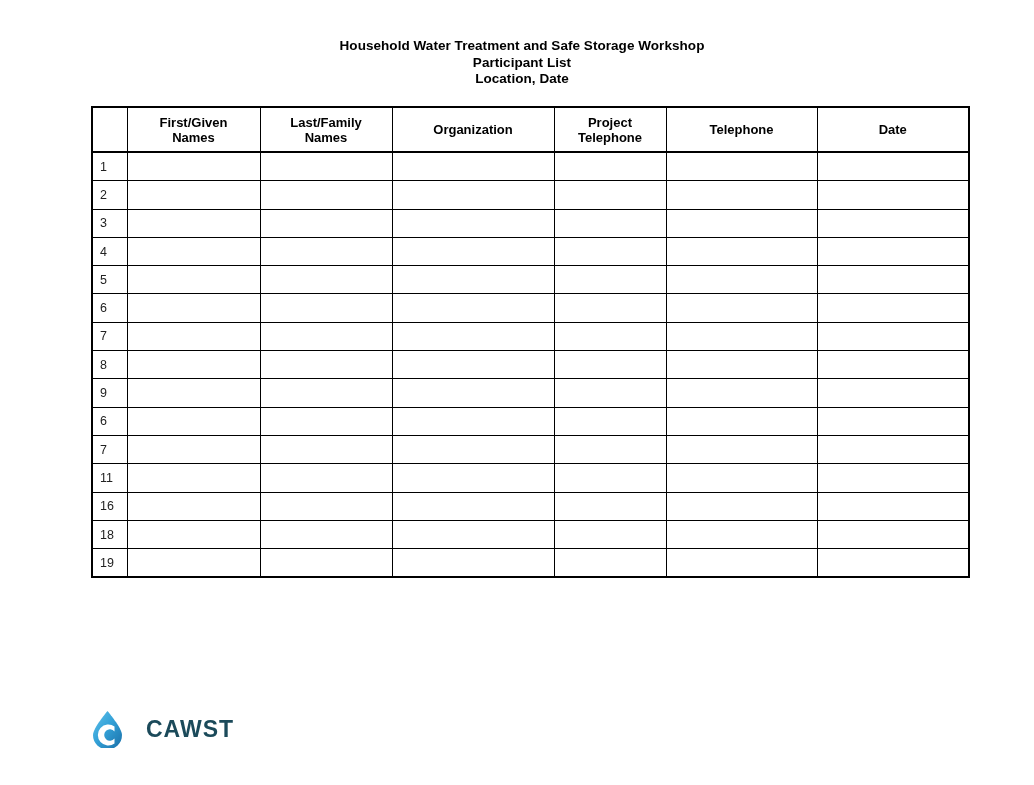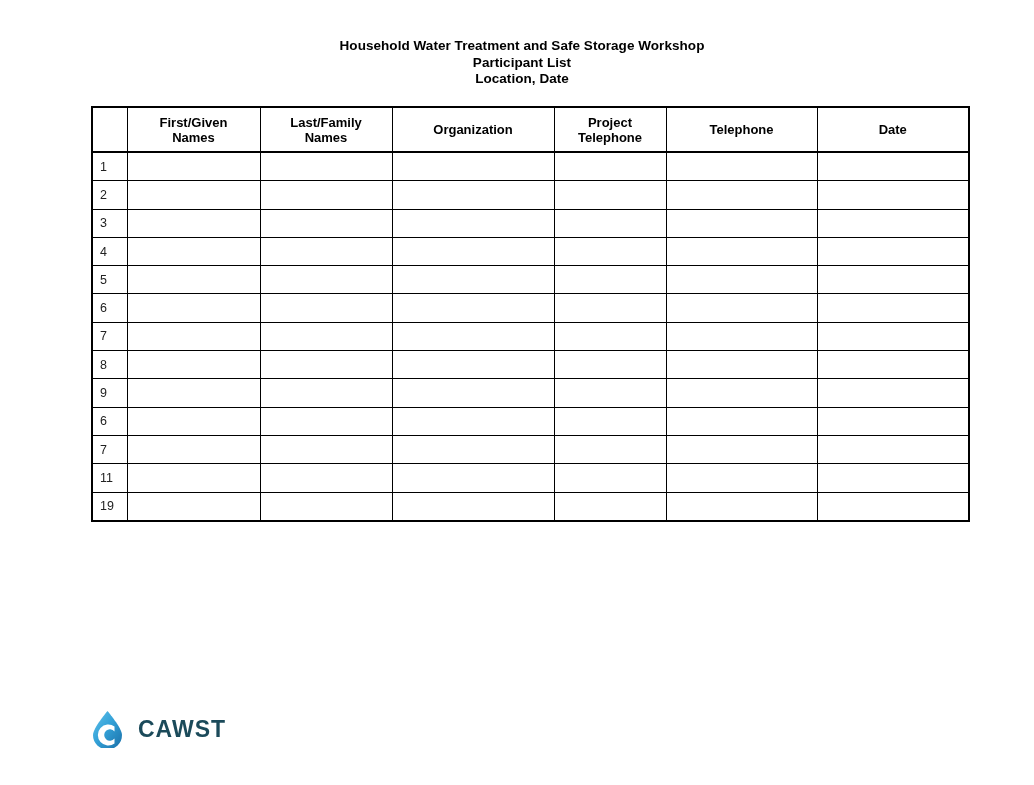--- a/index.html
+++ b/index.html
@@ -102,21 +102,21 @@
   .w-tel   { width: 151px; }
   .w-email { width: 152px; }
 
   
   .logo {
     position: absolute;
     left: 91px;
     top: 710px;
     display: flex;
     align-items: center;
-    gap: 14px;
+    gap: 22px;
     text-align: right;
   }
   .logo-drop {
     width: 33px;
     height: 38px;
     display: block;
   }
   .logo-word {
     font-size: 23px;
     font-weight: bold;
@@ -265,20 +265,38 @@
         <td class="col-num">7</td>
         <td></td>
         <td></td>
         <td></td>
         <td></td>
         <td></td>
         <td class="col-last"></td>
       </tr>
       <tr>
         <td class="col-num">11</td>
+        <td></td>
+        <td></td>
+        <td></td>
+        <td></td>
+        <td></td>
+        <td class="col-last"></td>
+      </tr>
+      <tr>
+        <td class="col-num">16</td>
+        <td></td>
+        <td></td>
+        <td></td>
+        <td></td>
+        <td></td>
+        <td class="col-last"></td>
+      </tr>
+      <tr>
+        <td class="col-num">18</td>
         <td></td>
         <td></td>
         <td></td>
         <td></td>
         <td></td>
         <td class="col-last"></td>
       </tr>
       <tr>
         <td class="col-num">19</td>
         <td></td>

